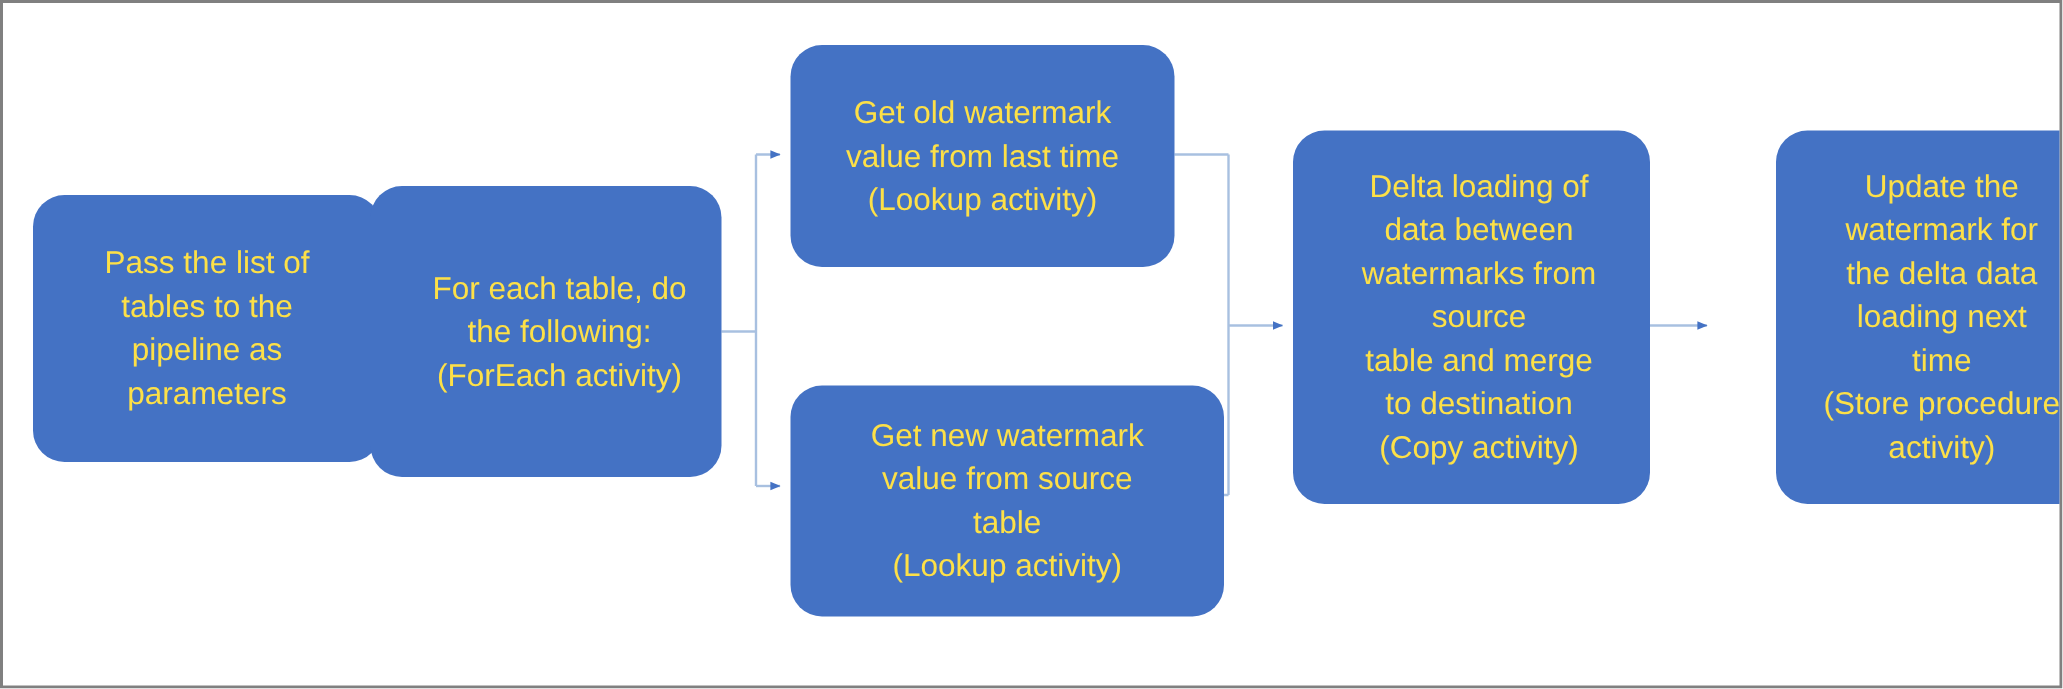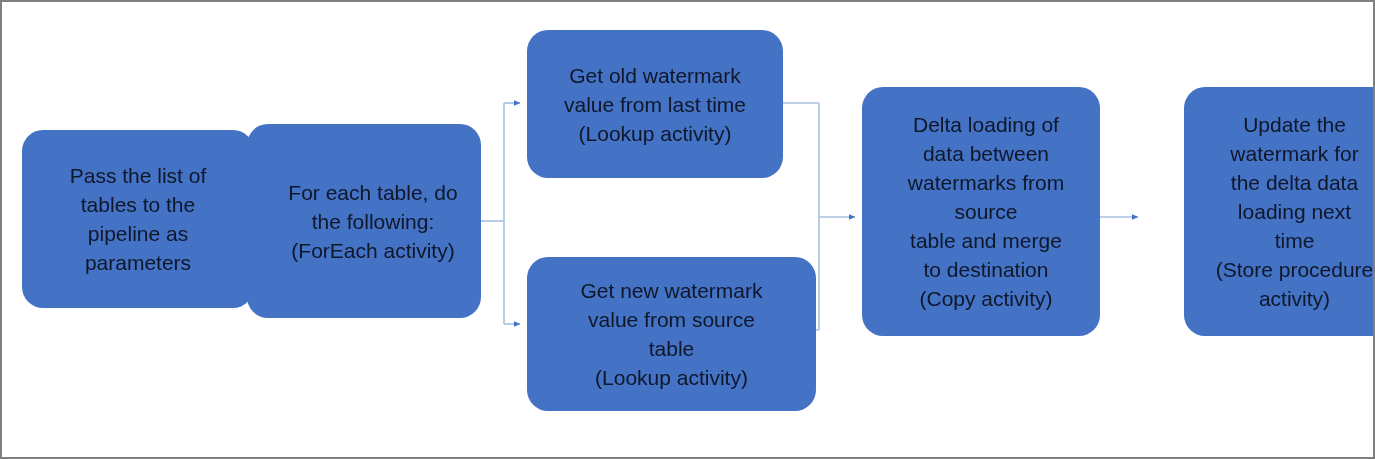--- a/index.html
+++ b/index.html
@@ -14,21 +14,21 @@
     background: #ffffff;
     box-sizing: border-box;
     border: 2px solid #808080;
     overflow: hidden;
     font-family: "Liberation Sans", sans-serif;
   }
   .node {
     position: absolute;
     background: #4472C4;
     border-radius: 21px;
-    color: #0f172a;
+    color: #fde047;
     display: flex;
     align-items: center;
     justify-content: center;
     text-align: center;
     font-size: 21px;
     line-height: 29px;
     box-sizing: border-box;
     padding: 2px 6px;
     white-space: pre-line;
     font-family: "Liberation Sans", sans-serif;

